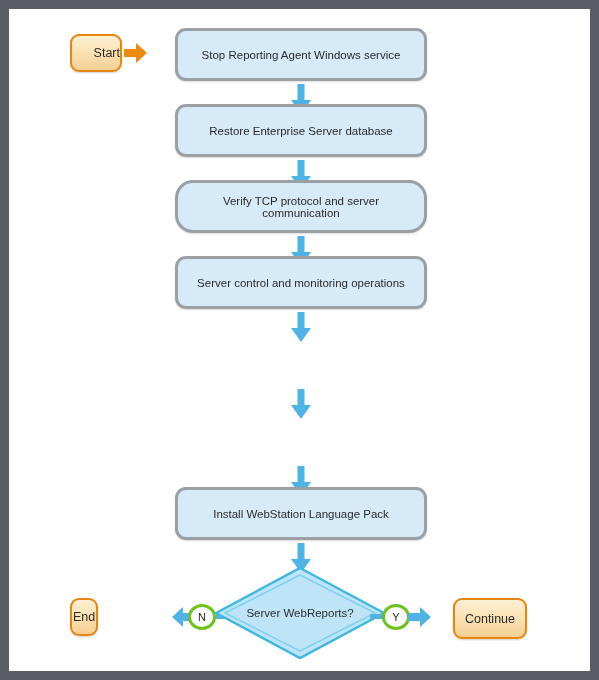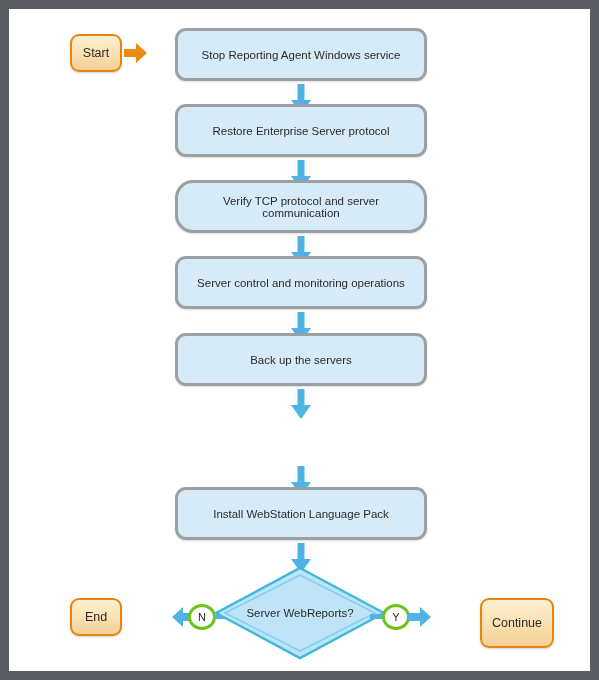--- a/index.html
+++ b/index.html
@@ -134,42 +134,42 @@
     background: #4fb3e5;
   }
 </style>
 </head>
 <body>
 
 <div id="frame"></div>
 
 <div id="canvas">
 
-  <div class="terminator" style="left:70px; top:34px; width:52px; height:38px;">
+  <div class="terminator" style="left:70px; top:34px; width:52px; height:38px;justify-content:flex-end;">
     <span>Start</span>
   </div>
 
   <div class="start-arrow">
     <svg width="24" height="22" viewBox="0 0 24 22">
       <path d="M0,7 L12,7 L12,1 L23,11 L12,21 L12,15 L0,15 Z" fill="#ee8b0d"></path>
     </svg>
   </div>
 
   <div class="process" style="top:28px;">
     <span>Stop Reporting Agent Windows service</span>
   </div>
 
   <div class="v-arrow" style="top:84px;">
     <svg width="22" height="31" viewBox="0 0 22 31">
       <path d="M7.5,0 L14.5,0 L14.5,16 L21,16 L11,30 L1,16 L7.5,16 Z" fill="#4fb3e5"></path>
     </svg>
   </div>
 
   <div class="process" style="top:104px;">
-    <span>Restore Enterprise Server protocol</span>
+    <span>Restore Enterprise Server database</span>
   </div>
 
   <div class="v-arrow" style="top:160px;">
     <svg width="22" height="31" viewBox="0 0 22 31">
       <path d="M7.5,0 L14.5,0 L14.5,16 L21,16 L11,30 L1,16 L7.5,16 Z" fill="#4fb3e5"></path>
     </svg>
   </div>
 
   <div class="process" style="top:180px;border-radius:18px;">
     <span>Verify TCP protocol and server communication</span>
@@ -184,23 +184,20 @@
   <div class="process" style="top:256px;">
     <span>Server control and monitoring operations</span>
   </div>
 
   <div class="v-arrow" style="top:312px;">
     <svg width="22" height="31" viewBox="0 0 22 31">
       <path d="M7.5,0 L14.5,0 L14.5,16 L21,16 L11,30 L1,16 L7.5,16 Z" fill="#4fb3e5"></path>
     </svg>
   </div>
 
-  <div class="process" style="top:333px;">
-    <span>Back up the servers</span>
-  </div>
 
   <div class="v-arrow" style="top:389px;">
     <svg width="22" height="31" viewBox="0 0 22 31">
       <path d="M7.5,0 L14.5,0 L14.5,16 L21,16 L11,30 L1,16 L7.5,16 Z" fill="#4fb3e5"></path>
     </svg>
   </div>
 
 
   <div class="v-arrow" style="top:466px;">
     <svg width="22" height="31" viewBox="0 0 22 31">
@@ -211,21 +208,21 @@
   <div class="process" style="top:487px;">
     <span>Install WebStation Language Pack</span>
   </div>
 
   <div class="v-arrow" style="top:543px;">
     <svg width="22" height="31" viewBox="0 0 22 31">
       <path d="M7.5,0 L14.5,0 L14.5,16 L21,16 L11,30 L1,16 L7.5,16 Z" fill="#4fb3e5"></path>
     </svg>
   </div>
 
-  <div class="terminator" style="left:70px; top:598px; width:52px; height:38px;">
+  <div class="terminator" style="left:70px; top:598px; width:28px; height:38px;">
     <span>End</span>
   </div>
 
   <div class="h-arrow" style="left:171px; top:606px;">
     <svg width="24" height="22" viewBox="0 0 24 22">
       <path d="M24,7 L12,7 L12,1 L1,11 L12,21 L12,15 L24,15 Z" fill="#4fb3e5"></path>
     </svg>
   </div>
 
   <div class="h-stub" style="left:216px; top:614px; width:14px;"></div>
@@ -249,17 +246,17 @@
   <div class="yn-circle" style="left:382px; top:604px;">
     <span>Y</span>
   </div>
 
   <div class="h-arrow" style="left:408px; top:606px;">
     <svg width="24" height="22" viewBox="0 0 24 22">
       <path d="M0,7 L12,7 L12,1 L23,11 L12,21 L12,15 L0,15 Z" fill="#4fb3e5"></path>
     </svg>
   </div>
 
-  <div class="terminator" style="left:480px; top:598px; width:74px; height:50px;">
+  <div class="terminator" style="left:453px; top:598px; width:74px; height:41px;">
     <span>Continue</span>
   </div>
 
 </div>
 
 </body></html>

